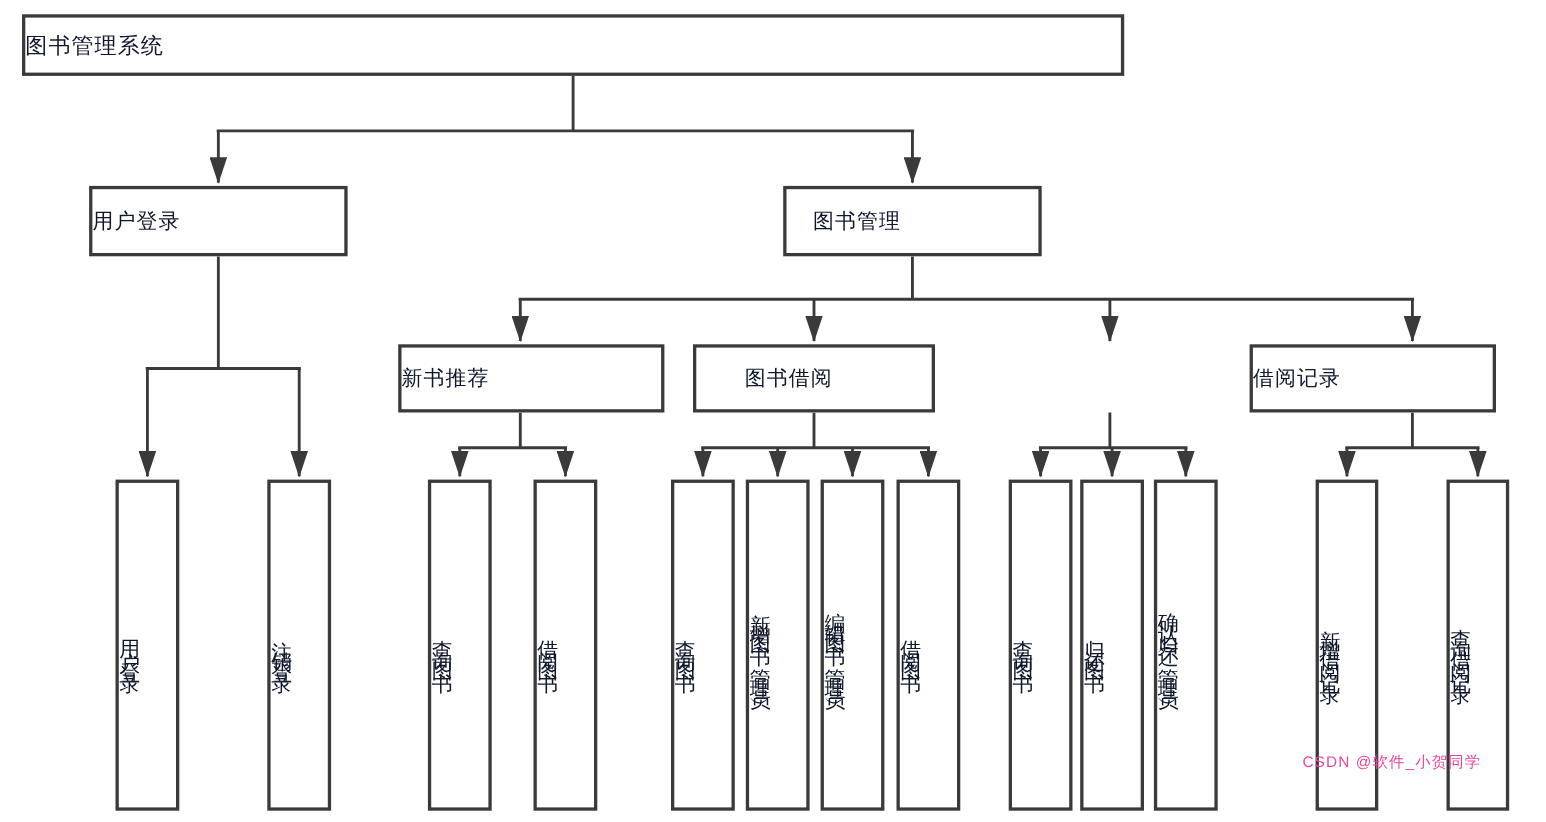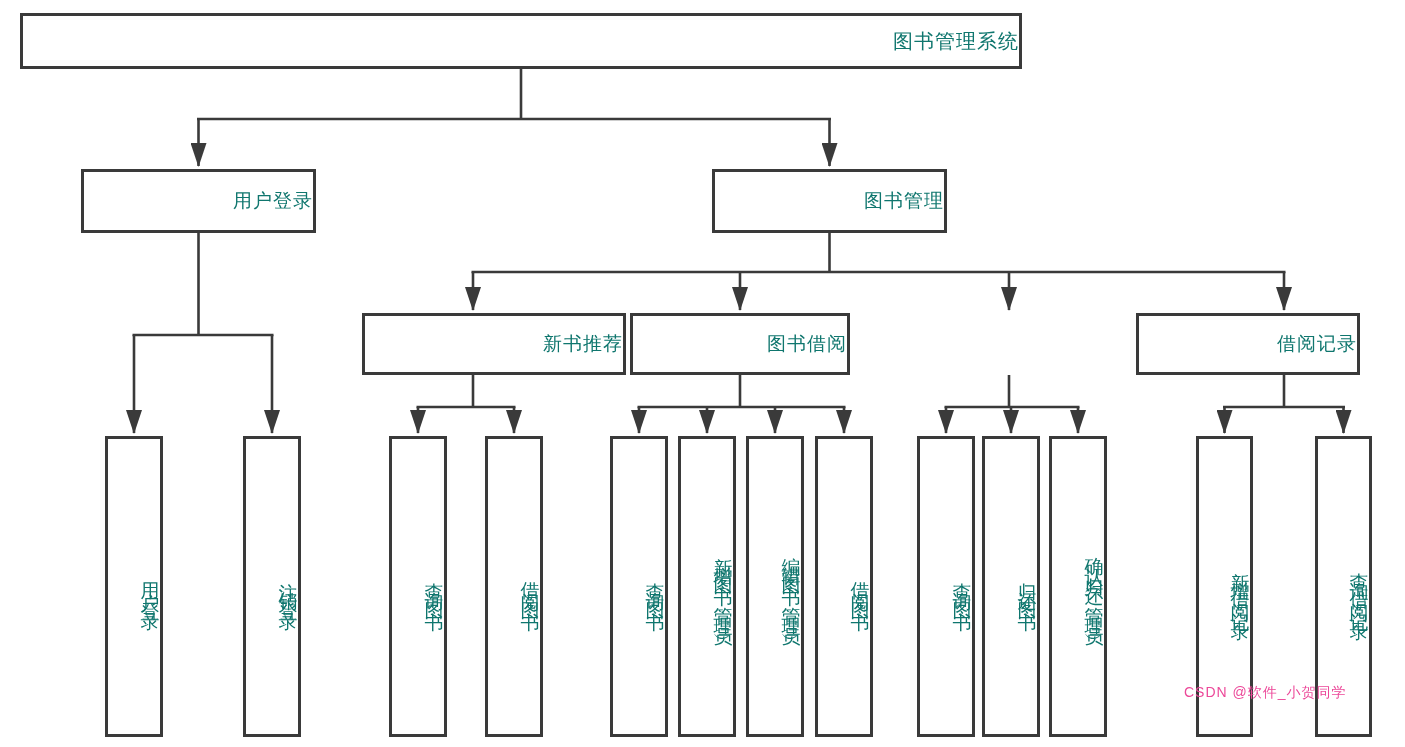--- a/index.html
+++ b/index.html
@@ -22,22 +22,22 @@
   }
   .wires line { stroke: #3a3a3a; stroke-width: 2.6; }
   .wires .arw-head { fill: #3a3a3a; stroke: none; }
 
   .box {
     position: absolute;
     background: #ffffff;
     border: 3px solid #3a3a3a;
     display: flex;
     align-items: center;
-    justify-content: flex-end;
-    color: #0f766e;
+    justify-content: flex-start;
+    color: #0f172a;
   }
   .box .hlabel {
     font-size: 19px;
     letter-spacing: 1px;
     white-space: nowrap;
   }
   .box.root .hlabel { font-size: 20px; }
 
   .box.leaf .vlabel {
     writing-mode: vertical-rl;
@@ -125,25 +125,25 @@
     </g>
   </svg>
 
   <div class="box root" style="left:20px; top:13px; width:1002px; height:56px;">
     <span class="hlabel">图书管理系统</span>
   </div>
 
   <div class="box" style="left:81px; top:169px; width:235px; height:64px;">
     <span class="hlabel">用户登录</span>
   </div>
-  <div class="box" style="left:712px; top:169px; width:235px; height:64px;">
+  <div class="box" style="left:712px; top:169px; width:235px; height:64px;padding-left:24px;">
     <span class="hlabel">图书管理</span>
   </div>
 
-  <div class="box" style="left:362px; top:313px; width:264px; height:62px;">
+  <div class="box" style="left:362px; top:313px; width:242px; height:62px;">
     <span class="hlabel">新书推荐</span>
   </div>
   <div class="box" style="left:630px; top:313px; width:220px; height:62px;padding-left:44px;">
     <span class="hlabel">图书借阅</span>
   </div>
   <div class="box" style="left:1136px; top:313px; width:224px; height:62px;">
     <span class="hlabel">借阅记录</span>
   </div>
 
   <div class="box leaf" style="left:105px; top:436px; width:58px; height:301px;">

